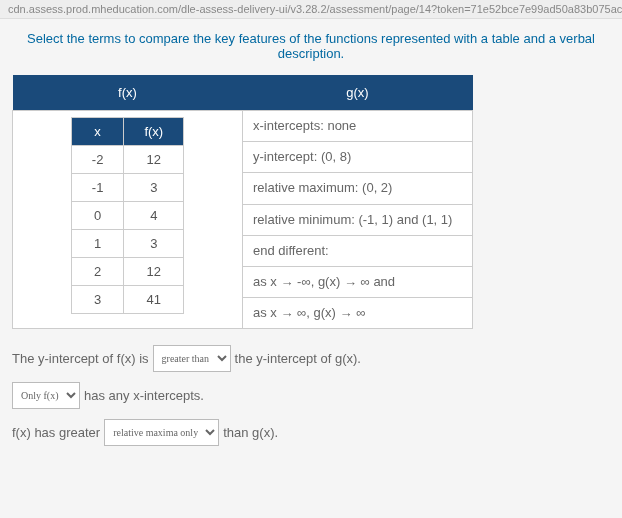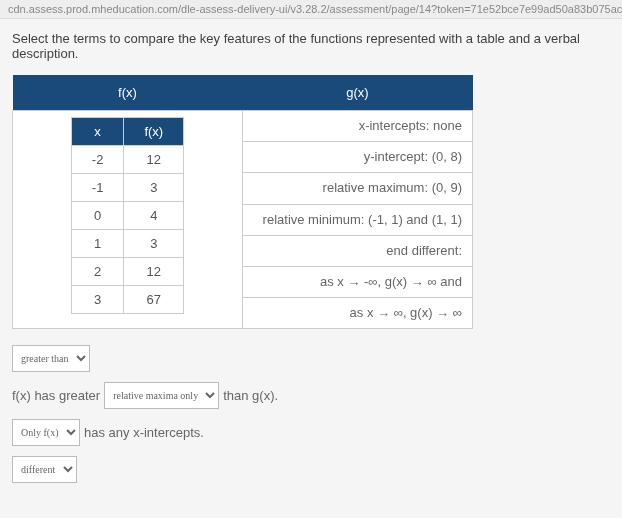--- a/index.html
+++ b/index.html
@@ -19,22 +19,23 @@
   color: #888;
   border-bottom: 1px solid #ddd;
   white-space: nowrap;
   overflow: hidden;
 }
 .content {
   padding: 12px;
 }
 .question {
   font-size: 13px;
-  color: #404040;
+  color: #0369a1;
   margin-bottom: 14px;
+  text-align: center;
 }
 .comparison-table {
   border-collapse: collapse;
   margin-bottom: 16px;
 }
 .comparison-table th {
   background: #1a4a7a;
   color: #fff;
   padding: 10px 8px;
   font-weight: normal;
@@ -66,21 +67,21 @@
 }
 .inner-table td {
   border: 1px solid #ccc;
   padding: 6px 20px;
   text-align: center;
   background: #fff;
   font-size: 13px;
   color: #555;
 }
 .left-cell { padding: 20px 30px; }
-.gx-cell { padding: 10px 12px; line-height: 1.4; text-align: right; }
+.gx-cell { padding: 10px 12px; line-height: 1.4; }
 .sentence-row {
   margin: 10px 0;
   font-size: 13px;
   color: #666;
   display: flex;
   align-items: center;
   flex-wrap: wrap;
   gap: 4px;
 }
 select.dropdown {
@@ -130,68 +131,67 @@
           <tr>
                   <td>1</td>
                   <td>3</td>
                 </tr>
           <tr>
                   <td>2</td>
                   <td>12</td>
                 </tr>
           <tr>
                   <td>3</td>
-                  <td>67</td>
+                  <td>41</td>
                 </tr>
         </tbody>
             </table>
       </td>
       <td class="gx-cell">x-intercepts: none</td>
     </tr>
     <tr>
           <td class="gx-cell">y-intercept: (0, 8)</td>
         </tr>
     <tr>
-          <td class="gx-cell">relative maximum: (0, 9)</td>
+          <td class="gx-cell">relative maximum: (0, 2)</td>
         </tr>
     <tr>
           <td class="gx-cell">relative minimum: (-1, 1) and (1, 1)</td>
         </tr>
     <tr>
           <td class="gx-cell">end different:</td>
         </tr>
     <tr>
           <td class="gx-cell">as x → -∞, g(x) → ∞ and</td>
         </tr>
     <tr>
           <td class="gx-cell">as x → ∞, g(x) → ∞</td>
         </tr>
   </tbody>
     </table>
 
   <div class="sentence-row">
+    <span>The y-intercept of f(x) is</span>
     <select class="dropdown">
       <option>greater than</option>
     </select>
+    <span>the y-intercept of g(x).</span>
+  </div>
+
+  <div class="sentence-row">
+    <select class="dropdown">
+      <option>Only f(x)</option>
+    </select>
+    <span>has any x-intercepts.</span>
   </div>
 
   <div class="sentence-row">
     <span>f(x) has greater</span>
     <select class="dropdown">
       <option>relative maxima only</option>
     </select>
     <span>than g(x).</span>
   </div>
 
   <div class="sentence-row">
-    <select class="dropdown">
-      <option>Only f(x)</option>
-    </select>
-    <span>has any x-intercepts.</span>
-  </div>
-
-  <div class="sentence-row">
-    <select class="dropdown">
-      <option>different</option>
-    </select>
   </div>
 
 </div>
 
 </body></html>

